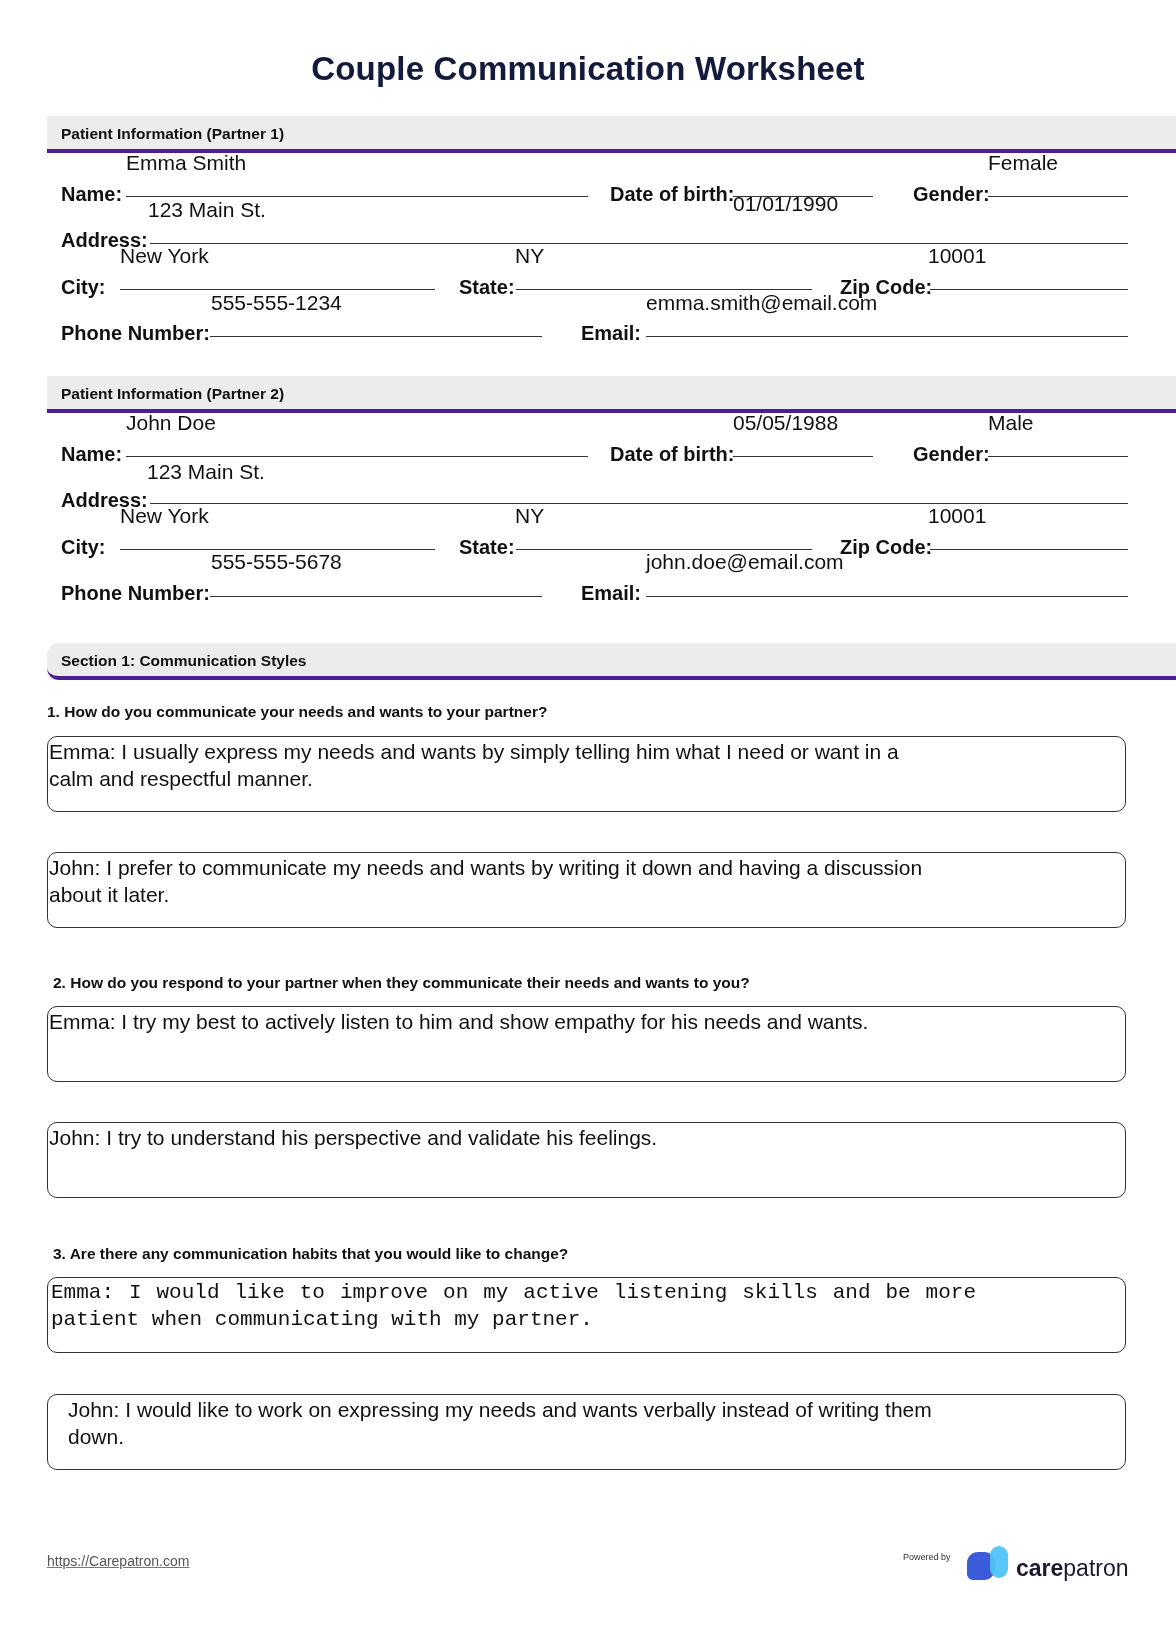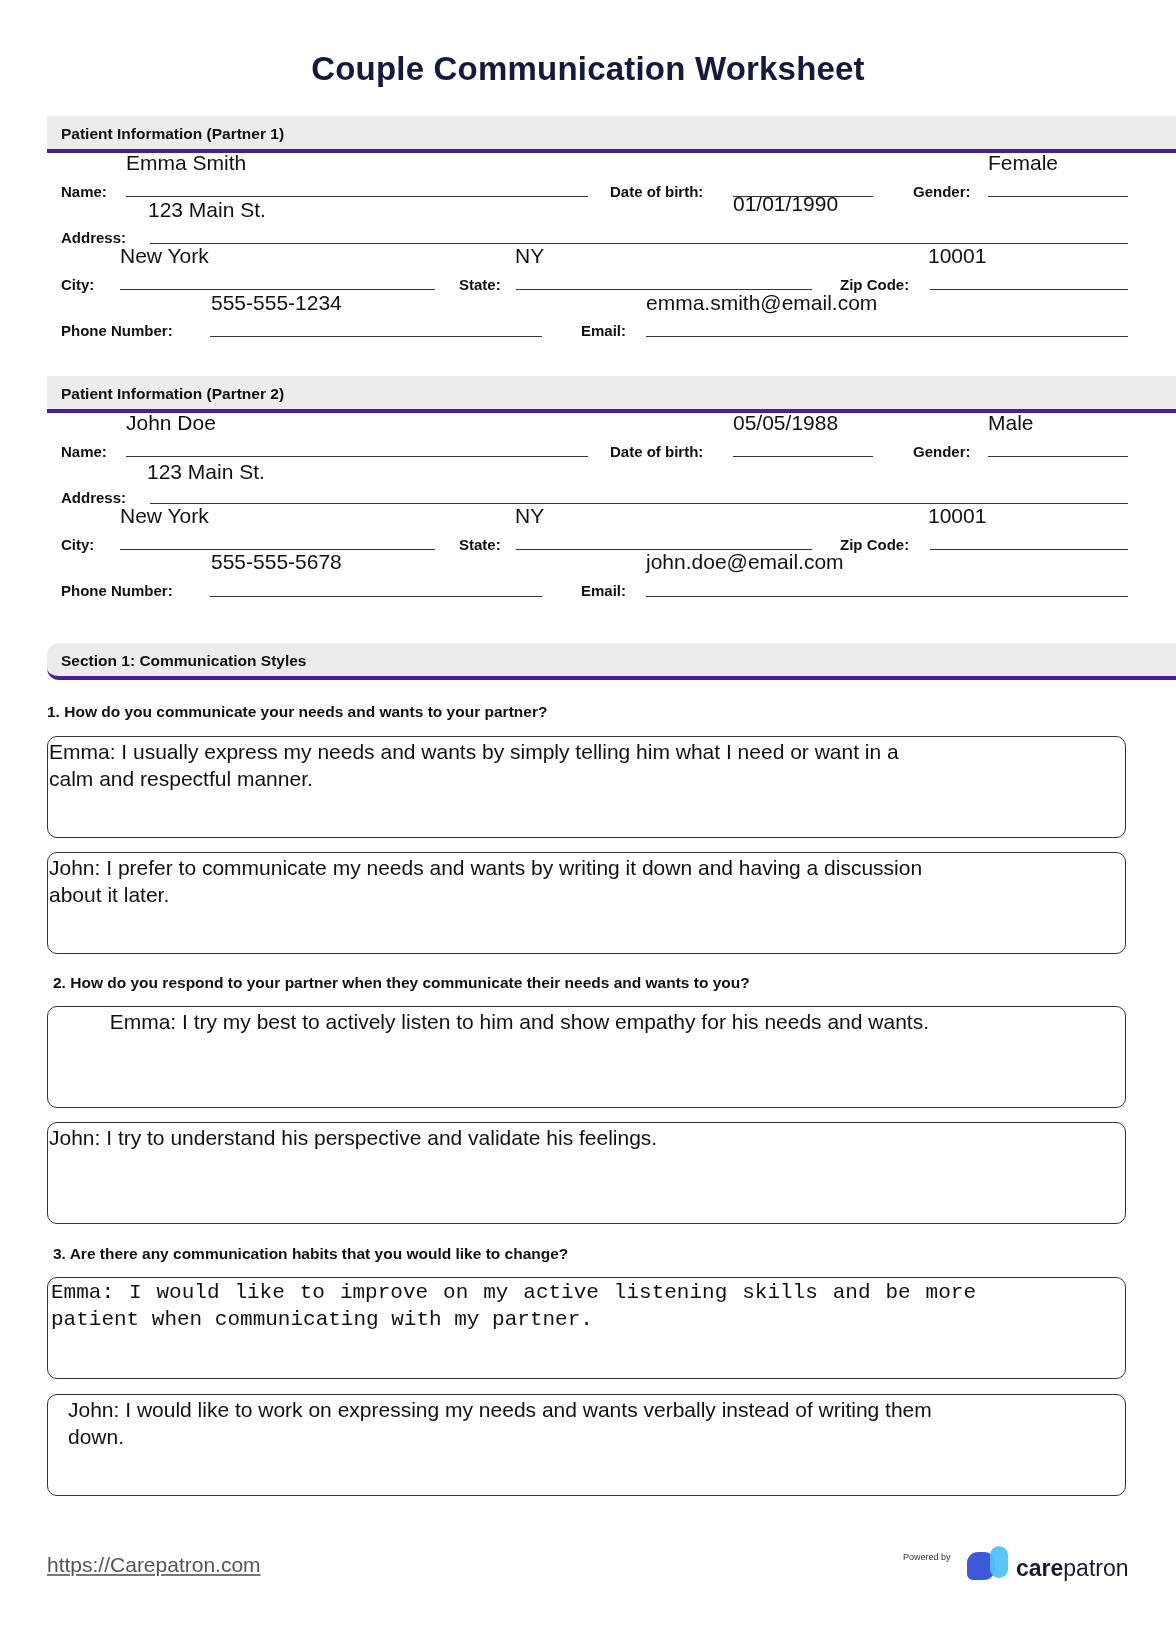--- a/index.html
+++ b/index.html
@@ -1,28 +1,28 @@
 <!DOCTYPE html>
 <html><head>
 <meta charset="utf-8">
 <style>
   html, body { margin: 0; padding: 0; background: #ffffff; }
   body { width: 1176px; height: 1630px; position: relative; font-family: "Liberation Sans", sans-serif; color: #1a1a1a; overflow: hidden; }
   .abs { position: absolute; }
   .title { left: 0; width: 1176px; top: 50px; text-align: center; font-size: 33px; font-weight: bold; color: #141a3c; letter-spacing: 0.2px; }
   .sec-bar { left: 47px; width: 1174px; height: 33px; background: #ececec; border-bottom: 4px solid #4c1d95; }
   .sec-bar span { position: absolute; left: 14px; top: 9px; font-size: 15.5px; font-weight: bold; color: #111; }
-  .lbl { font-size: 15px; font-weight: bold; color: #111; white-space: nowrap; }
+  .lbl { font-size: 20px; font-weight: bold; color: #111; white-space: nowrap; }
   .line { height: 0; border-top: 1.5px solid #333; }
   .val { font-size: 21px; color: #111; white-space: nowrap; }
   .q { font-size: 15.5px; font-weight: bold; color: #111; white-space: nowrap; }
-  .box { left: 47px; width: 1079px; height: 102px; border: 1.5px solid #333; border-radius: 10px; box-sizing: border-box; }
+  .box { left: 47px; width: 1079px; height: 76px; border: 1.5px solid #333; border-radius: 10px; box-sizing: border-box; }
   .box .txt { position: absolute; left: 1px; top: 1px; width: 880px; font-size: 21px; line-height: 27px; color: #111; }
   .box .txt.just { text-align: justify; text-align-last: left; width: 925px; left: 3px; }
-  .footer-link { left: 47px; top: 1553px; font-size: 21px; color: #555; text-decoration: underline; text-decoration-color: #777; }
+  .footer-link { left: 47px; top: 1553px; font-size: 14px; color: #555; text-decoration: underline; text-decoration-color: #777; }
   .powered { left: 903px; top: 1552px; font-size: 9px; color: #333; }
   .logo-text { left: 1016px; top: 1555px; font-size: 23px; color: #1a1a2e; }
   .logo-text b { font-weight: bold; }
 </style>
 </head>
 <body>
 
 <div class="abs title">Couple Communication Worksheet</div>
 
 <div class="abs sec-bar" style="top:116px;">
@@ -101,21 +101,21 @@
 
 <div class="abs q" style="left:47px; top:703px;">1. How do you communicate your needs and wants to your partner?</div>
 <div class="abs box" style="top:736px;">
   <div class="txt">Emma: I usually express my needs and wants by simply telling him what I need or want in a calm and respectful manner.</div>
 </div>
 <div class="abs box" style="top:852px;">
   <div class="txt">John: I prefer to communicate my needs and wants by writing it down and having a discussion about it later.</div>
 </div>
 
 <div class="abs q" style="left:53px; top:974px;">2. How do you respond to your partner when they communicate their needs and wants to you?</div>
-<div class="abs box" style="top:1006px;text-align:right;">
+<div class="abs box" style="top:1006px;">
   <div class="txt">Emma: I try my best to actively listen to him and show empathy for his needs and wants.</div>
 </div>
 <div class="abs box" style="top:1122px;">
   <div class="txt">John: I try to understand his perspective and validate his feelings.</div>
 </div>
 
 <div class="abs q" style="left:53px; top:1245px;">3. Are there any communication habits that you would like to change?</div>
 <div class="abs box" style="top:1277px;font-family:Liberation Mono, monospace;">
   <div class="txt just">Emma: I would like to improve on my active listening skills and be more patient when communicating with my partner.</div>
 </div>

